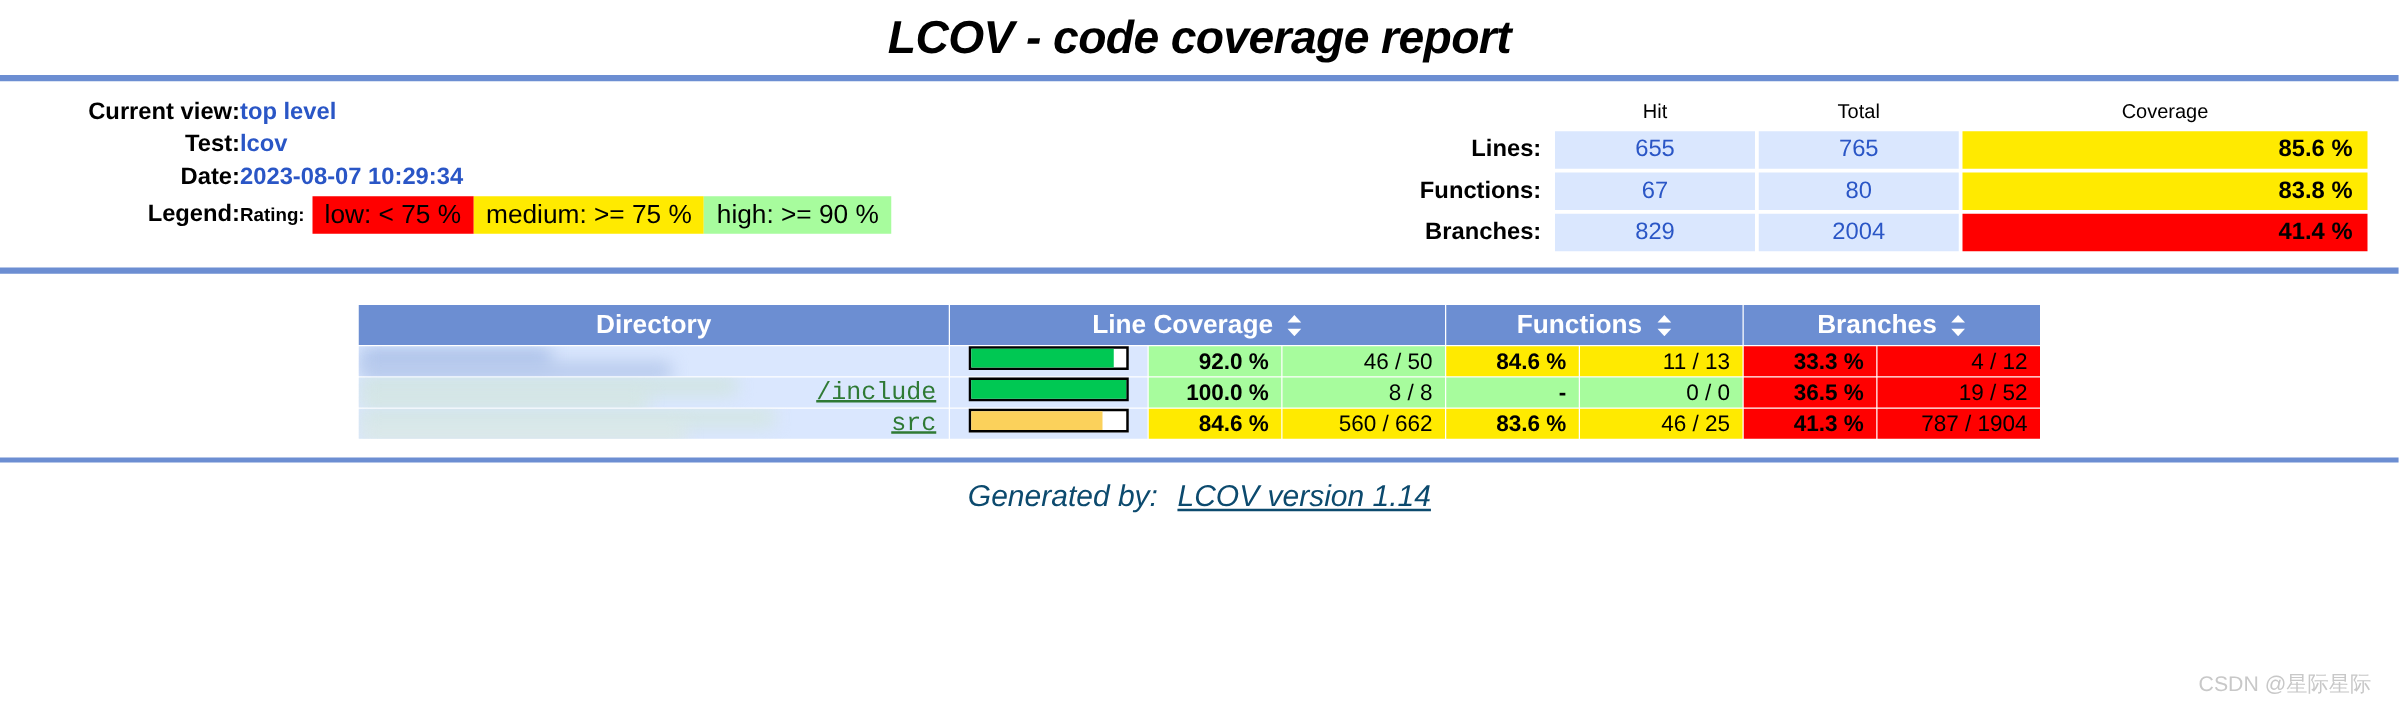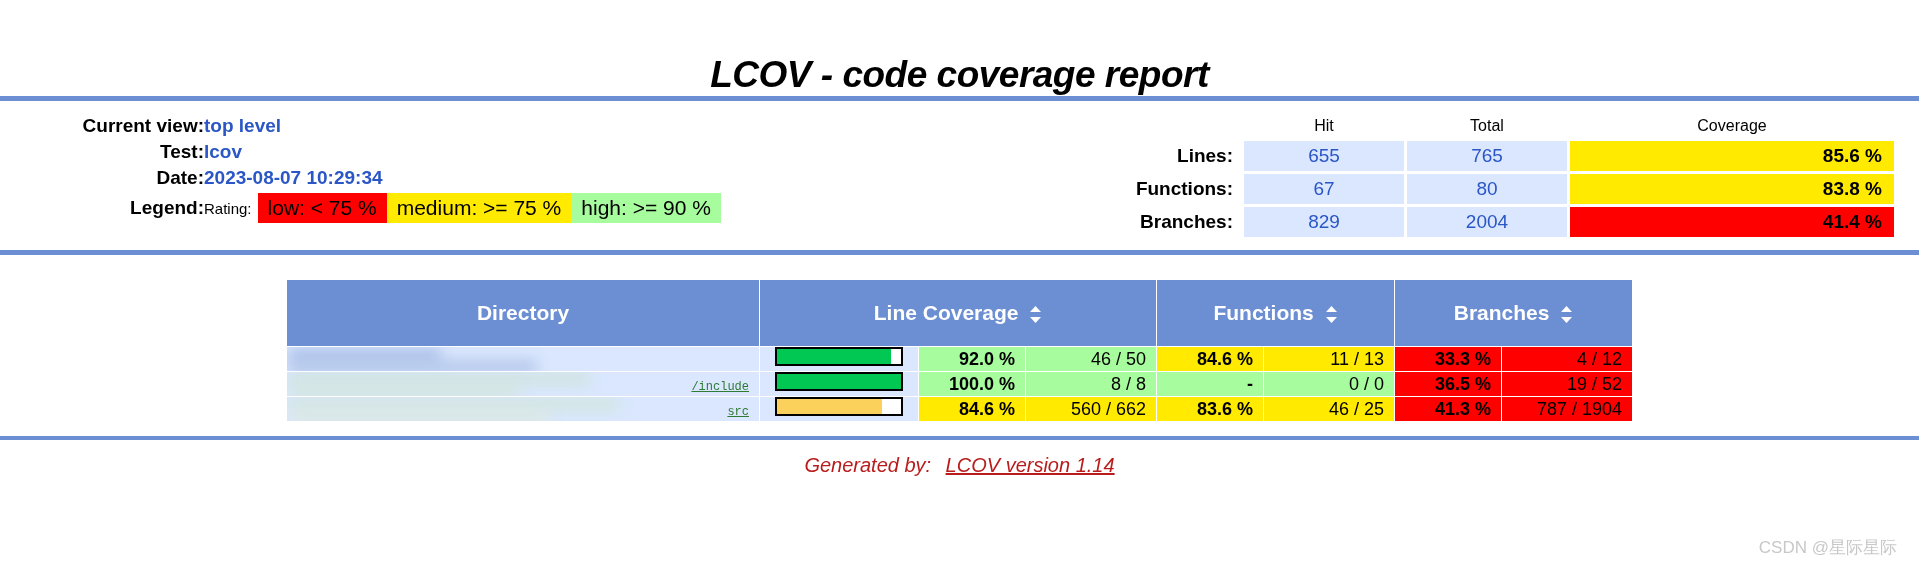--- a/index.html
+++ b/index.html
@@ -11,25 +11,24 @@
     width: 1919px;
     height: 569px;
     font-family: "Liberation Sans", sans-serif;
     color: #000000;
     overflow: hidden;
     position: relative;
   }
 
   
   .title-bar {
-    height: 48px;
+    height: 60px;
     display: flex;
-    align-items: flex-end;
+    align-items: center;
     justify-content: center;
-    margin-top: 48px;
   }
   .title-text {
     font-family: "Liberation Sans", sans-serif;
     font-style: italic;
     font-weight: bold;
     font-size: 37px;
     letter-spacing: -0.5px;
     color: #000000;
     white-space: nowrap;
   }
@@ -56,21 +55,21 @@
     width: 1010px;
     flex: none;
   }
   .header-right {
     flex: 1;
     padding-right: 22px;
   }
 
   table.info {
     border-collapse: collapse;
-    margin-left: 12px;
+    margin-left: 0;
   }
   table.info td {
     padding: 2px 0;
     vertical-align: middle;
     white-space: nowrap;
   }
   td.lbl {
     text-align: right;
     font-weight: bold;
     font-size: 19px;
@@ -91,21 +90,21 @@
 
   .legend-row td.val { font-weight: normal; }
   .legend-inner {
     display: flex;
     align-items: center;
     gap: 0px;
   }
   .legend-rating-label {
     font-size: 15px;
     color: #000000;
-    font-weight: normal;
+    font-weight: bold;
     padding-right: 6px;
   }
   .legend-item {
     font-size: 21px;
     color: #000000;
     padding: 3px 10px;
     white-space: nowrap;
     text-align: center;
     font-weight: normal;
   }
@@ -165,21 +164,21 @@
     border-collapse: separate;
     border-spacing: 1px;
     background: #ffffff;
   }
   table.coverage th.hdr {
     background: #6c8ed2;
     color: #ffffff;
     font-weight: bold;
     font-size: 21px;
     text-align: center;
-    padding: 21px 16px;
+    padding: 4px 16px;
     white-space: nowrap;
   }
   .sort-icon {
     display: inline-block;
     margin-left: 5px;
     vertical-align: middle;
     line-height: 0;
   }
   table.coverage td {
     font-size: 18px;
@@ -190,21 +189,21 @@
     background: #dae7fe;
     text-align: right;
     width: 452px;
     position: relative;
     overflow: hidden;
     padding-right: 18px;
   }
   td.dirname a {
     color: #2f7a35;
     font-family: "Liberation Mono", monospace;
-    font-size: 12px;
+    font-size: 20px;
     text-decoration: underline;
   }
   td.barcell {
     background: #dae7fe;
     text-align: center;
     width: 138px;
     padding: 5px 8px;
   }
   .bar {
     width: 128px;
@@ -244,22 +243,22 @@
     pointer-events: none;
   }
 
   
   .footer-zone {
     padding-top: 14px;
     text-align: center;
   }
   .footer-text {
     font-style: italic;
-    font-size: 20px;
-    color: #b91c1c;
+    font-size: 24px;
+    color: #0c4a6e;
   }
   .watermark {
     position: absolute;
     right: 22px;
     bottom: 10px;
     color: #c8c8c8;
     font-size: 17px;
     font-family: "Liberation Sans", sans-serif;
     white-space: nowrap;
   }

